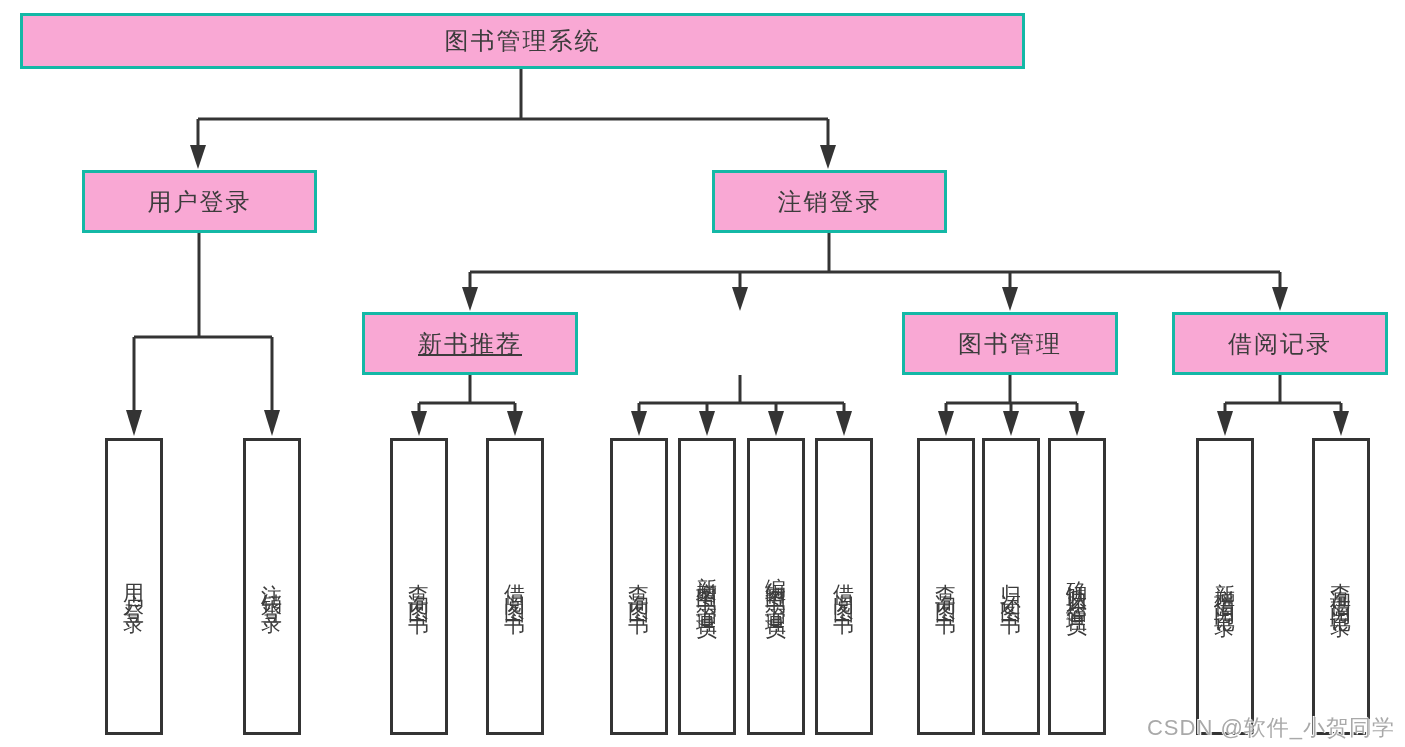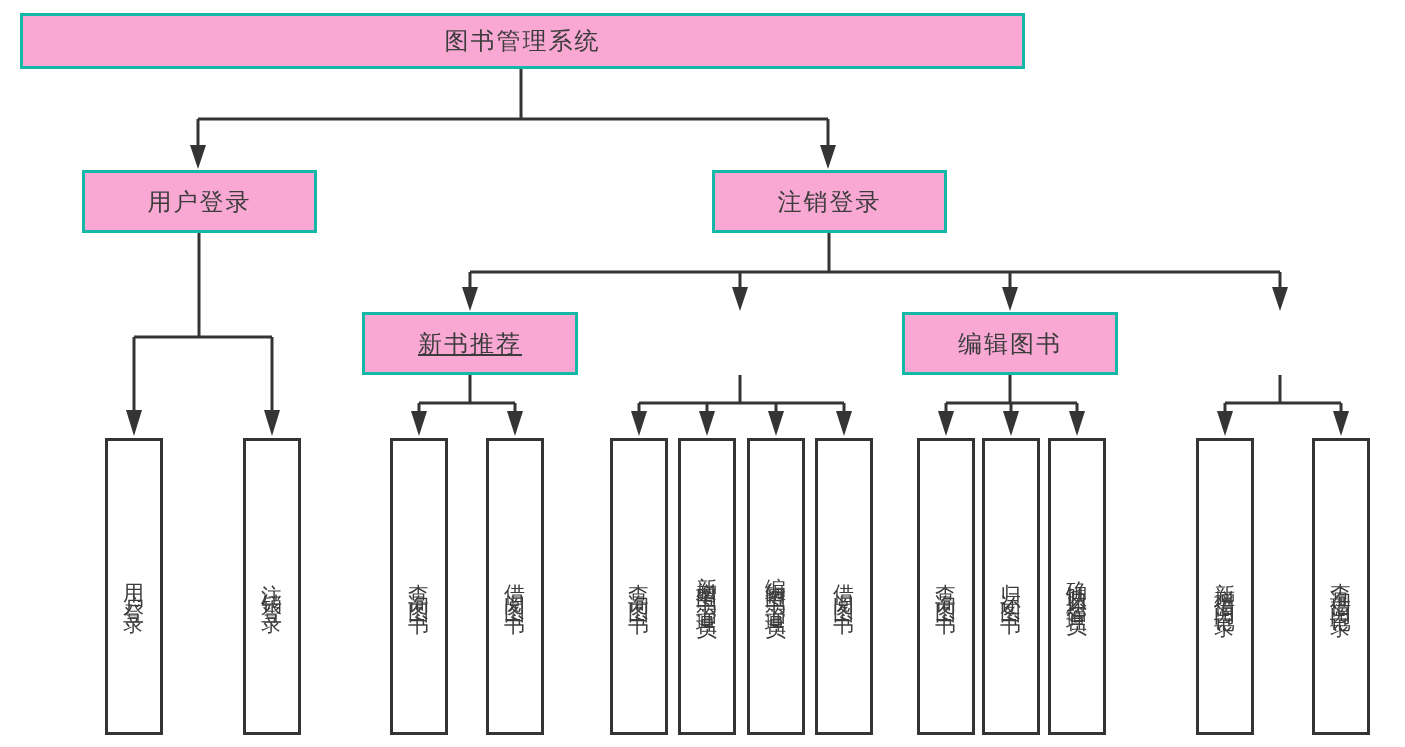--- a/index.html
+++ b/index.html
@@ -141,34 +141,36 @@
       <path class="head" d="M1333,411 L1349,411 L1341,436 Z"></path>
     </g>
   </svg>
 
   <div class="node" style="left:20px; top:13px; width:1005px; height:56px;">图书管理系统</div>
 
   <div class="node" style="left:82px; top:170px; width:235px; height:63px;">用户登录</div>
   <div class="node" style="left:712px; top:170px; width:235px; height:63px;">注销登录</div>
 
   <div class="node" style="left:362px; top:312px; width:216px; height:63px;text-decoration:underline;">新书推荐</div>
-  <div class="node" style="left:902px; top:312px; width:216px; height:63px;">编辑图书</div>
+  <div class="node" style="left:902px; top:312px; width:216px; height:63px;">图书管理</div>
+  <div class="node" style="left:1172px; top:312px; width:216px; height:63px;">借阅记录</div>
 
   <div class="vnode" style="left:105px;">用户登录</div>
   <div class="vnode" style="left:243px;">注销登录</div>
 
   <div class="vnode" style="left:390px;">查询图书</div>
   <div class="vnode" style="left:486px;">借阅图书</div>
 
   <div class="vnode" style="left:610px;">查询图书</div>
   <div class="vnode" style="left:678px; letter-spacing:6px;">新增图书（管理员）</div>
   <div class="vnode" style="left:747px; letter-spacing:6px;">编辑图书（管理员）</div>
   <div class="vnode" style="left:815px;">借阅图书</div>
 
   <div class="vnode" style="left:917px;">查询图书</div>
   <div class="vnode" style="left:982px;">归还图书</div>
   <div class="vnode" style="left:1048px; letter-spacing:5px;">确认归还（管理员）</div>
 
   <div class="vnode" style="left:1196px; letter-spacing:7px;">新增借阅记录</div>
   <div class="vnode" style="left:1312px; letter-spacing:7px;">查询借阅记录</div>
 
+  <div class="watermark">CSDN @软件_小贺同学</div>
 
 </div>
 
 </body></html>

